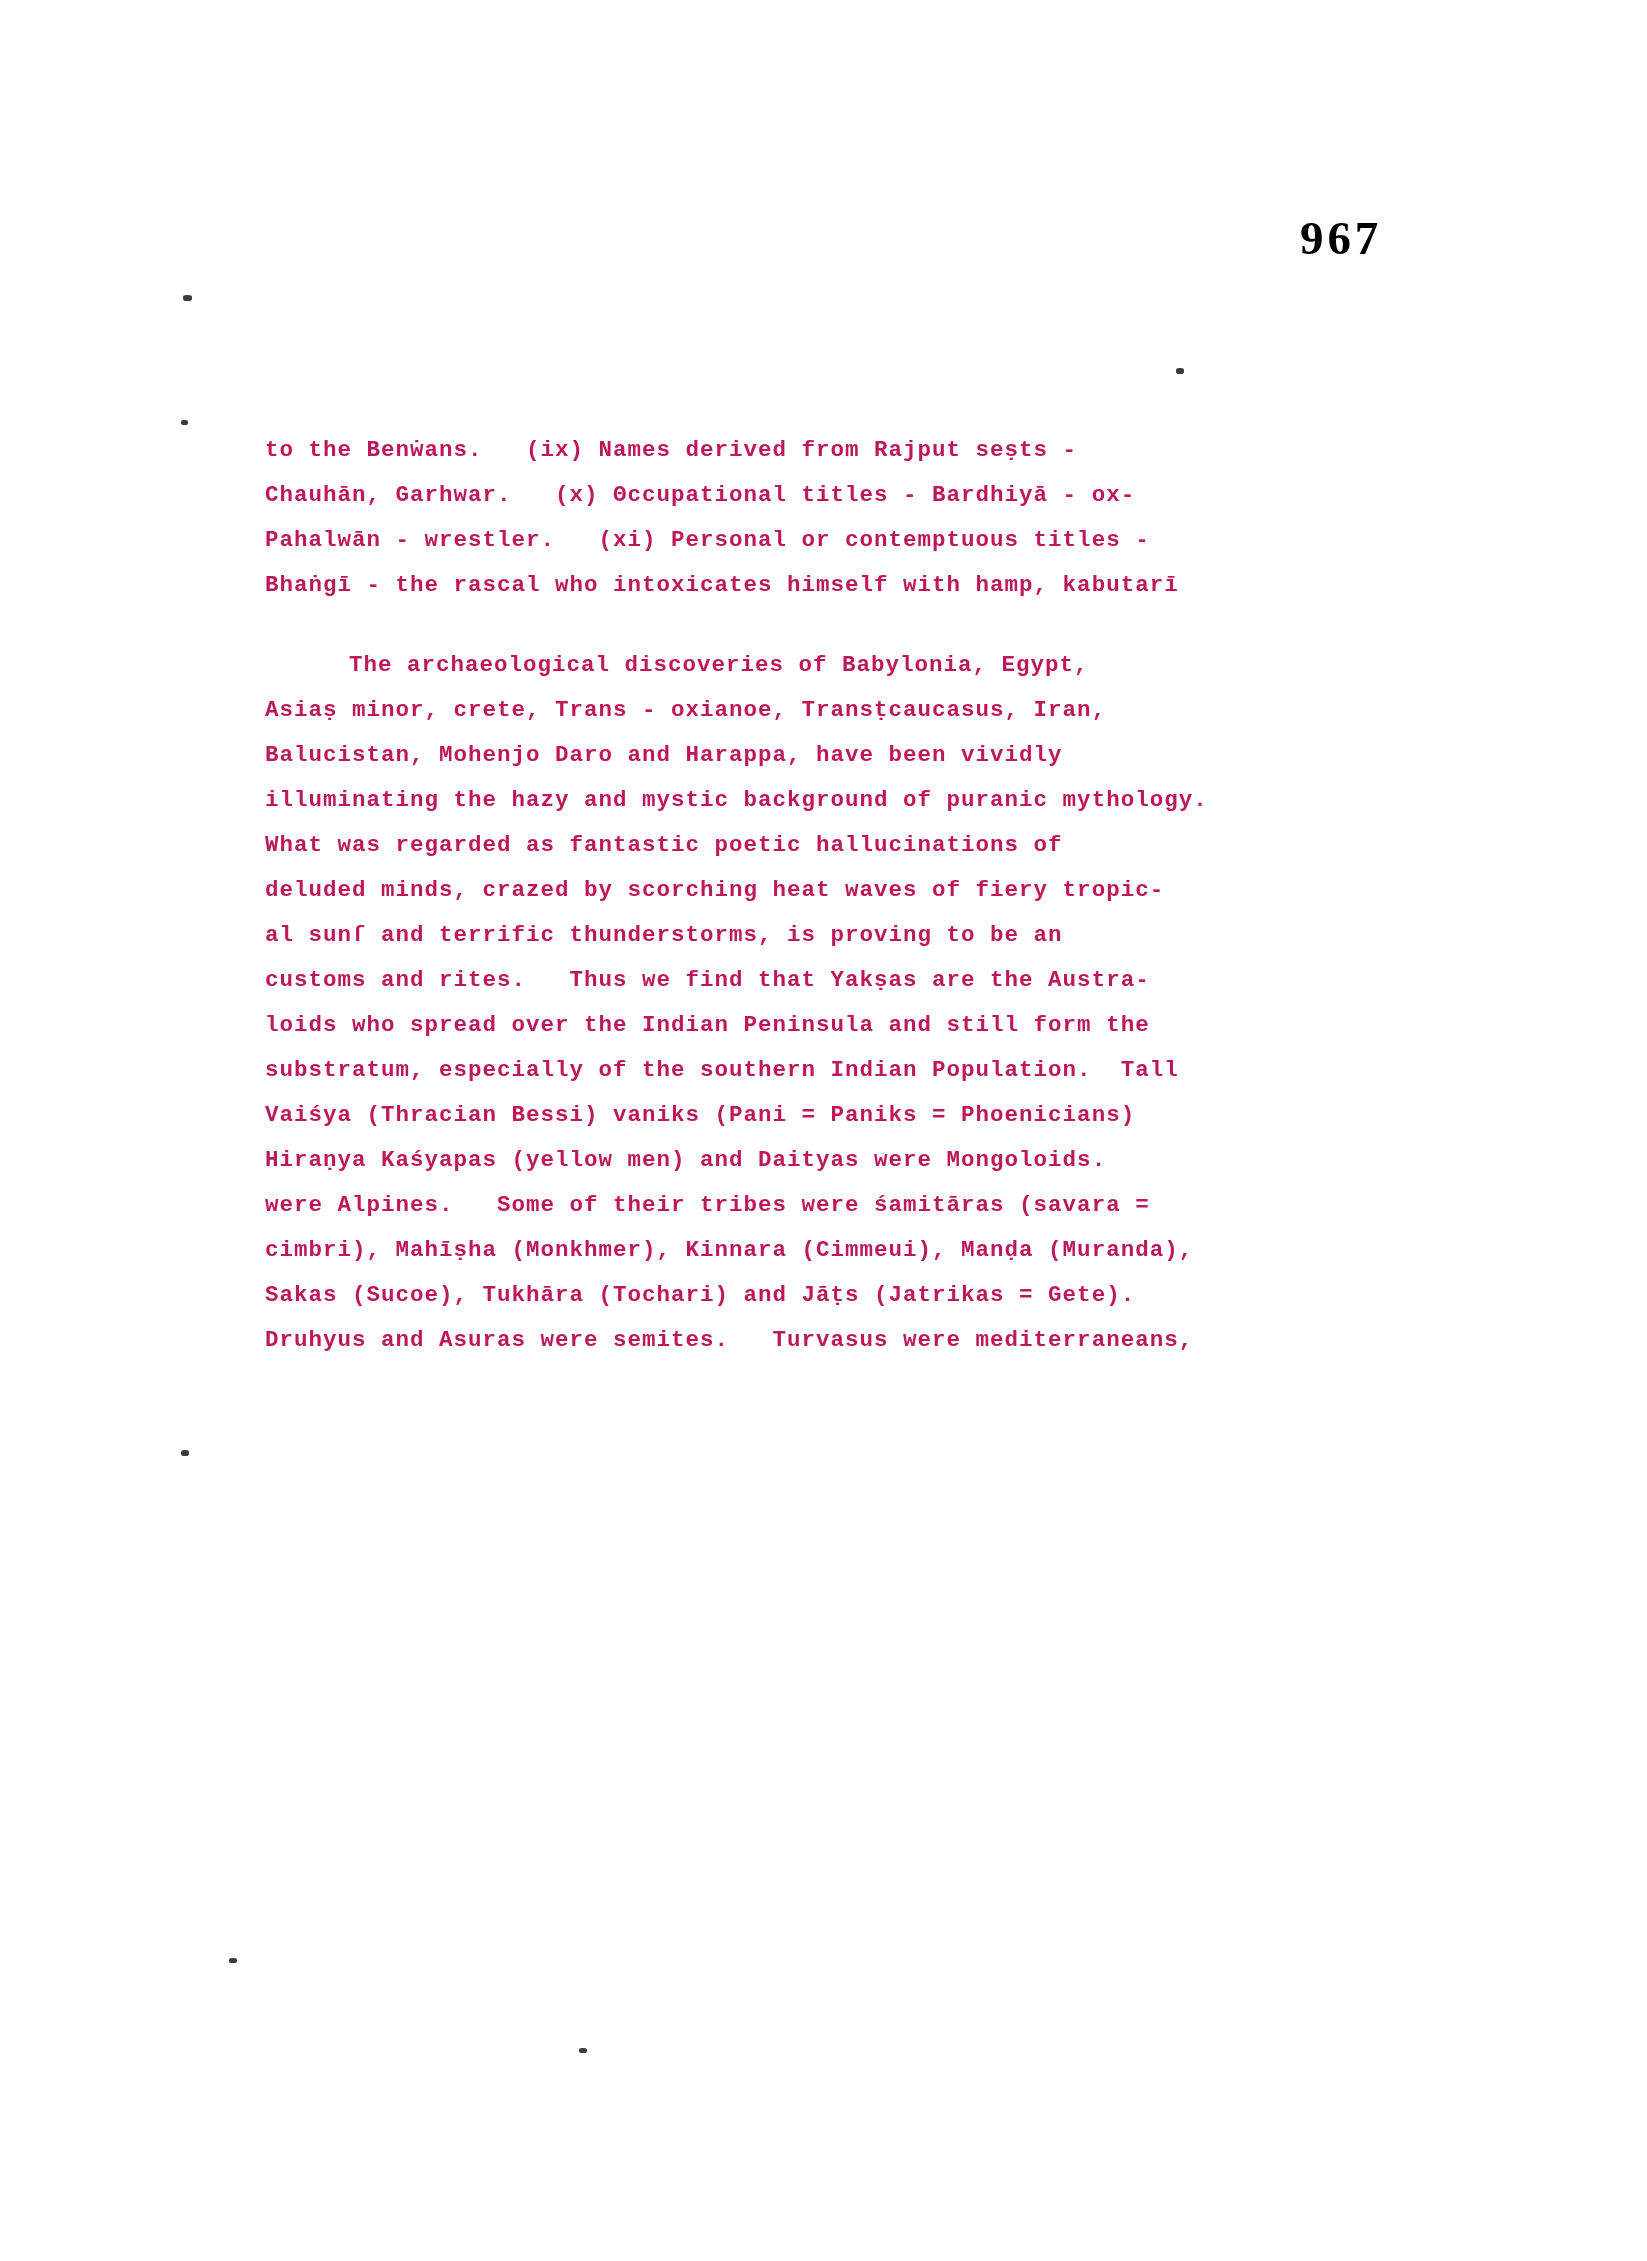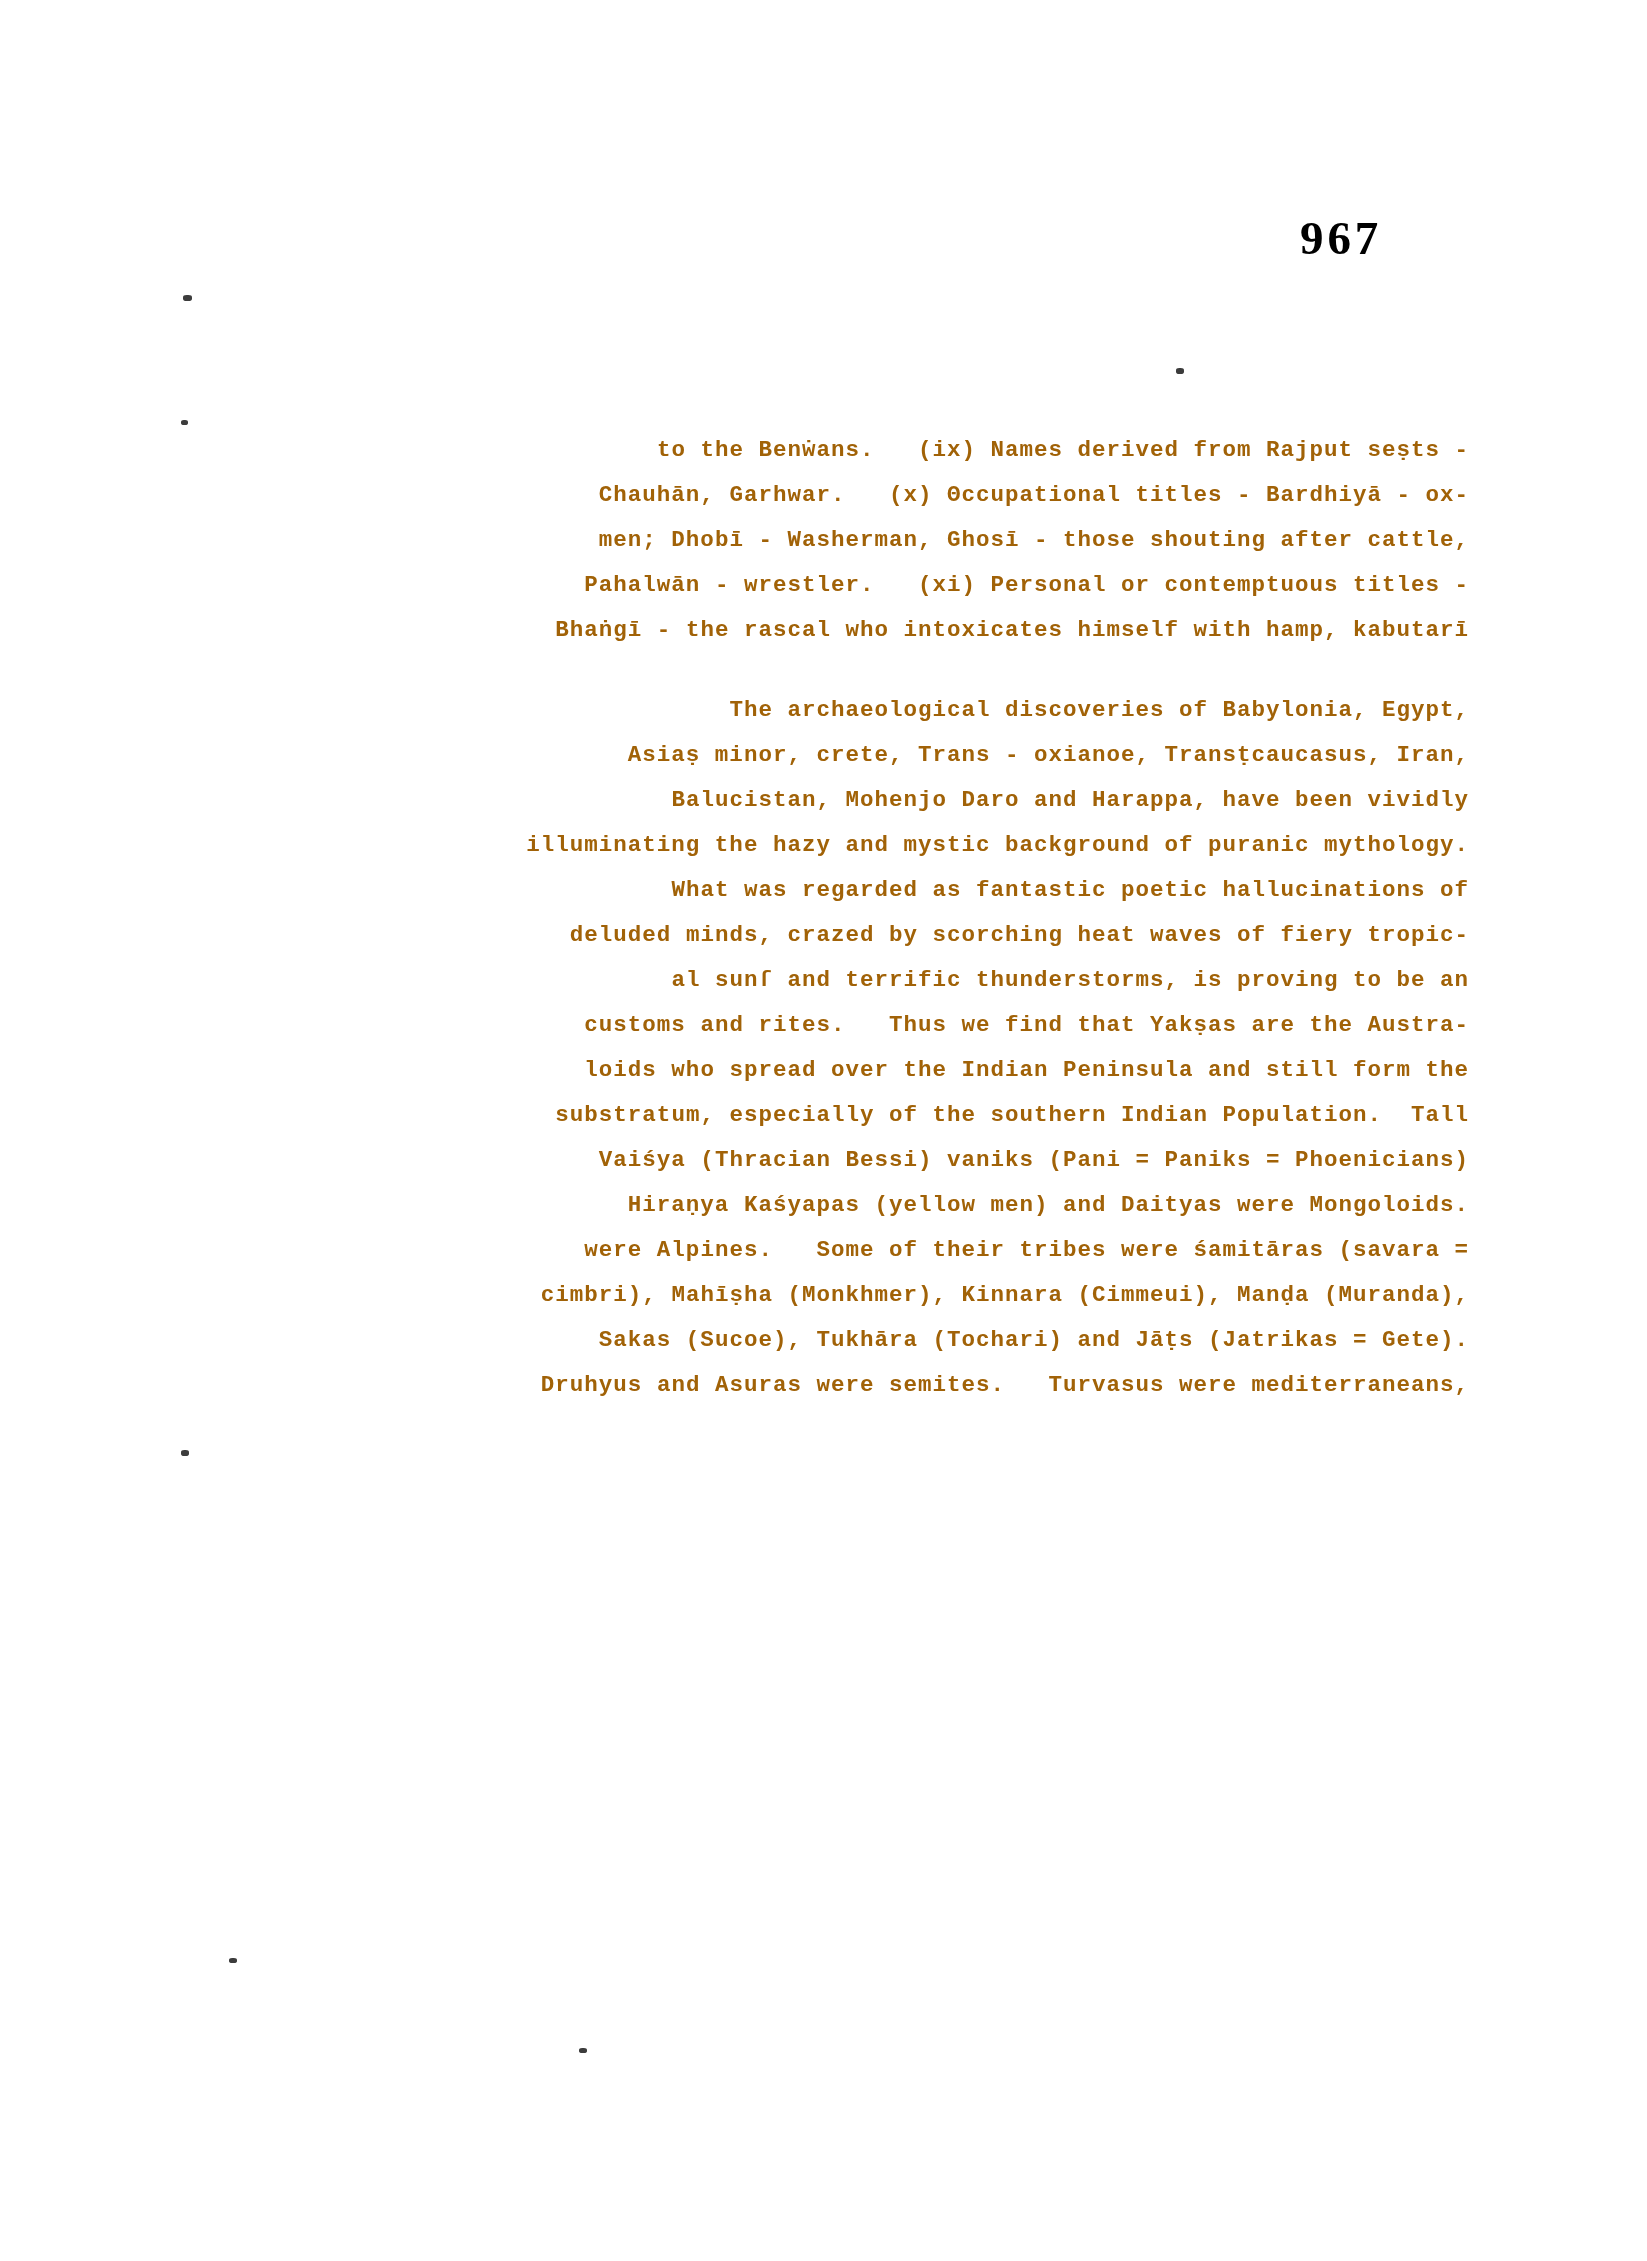--- a/index.html
+++ b/index.html
@@ -40,22 +40,21 @@
     top: 428px;
     width: 1204px;
   }
 
   .tline {
     font-size: 22.5px;
     line-height: 45px;
     letter-spacing: 1px;
     white-space: pre;
     font-weight: 600;
-    color: #a16207;
-    text-align: right;
+    color: #be185d;
     -webkit-font-smoothing: none;
   }
 
   
   .para-gap {
     height: 35px;
   }
 
   .indent {
     padding-left: 84px;
@@ -81,21 +80,20 @@
   <div class="speck" style="left:181px; top:1450px; width:8.2px; height:5.7px;"></div>
   <div class="speck" style="left:229px; top:1958px; width:7.6px; height:5px;"></div>
   <div class="speck" style="left:579px; top:2048px; width:7.6px; height:5px;"></div>
   <div class="speck" style="left:181px; top:420px; width:7px; height:5px;"></div>
 
   <div class="typescript">
 
     <div>
       <div class="tline">to the Benẇans.   (ix) Names derived from Rajput seṣts -</div>
       <div class="tline">Chauhān, Garhwar.   (x) Θccupational titles - Bardhiyā - ox-</div>
-      <div class="tline">men; Dhobī - Washerman, Ghosī - those shouting after cattle,</div>
       <div class="tline">Pahalwān - wrestler.   (xi) Personal or contemptuous titles -</div>
       <div class="tline">Bhaṅgī - the rascal who intoxicates himself with hamp, kabutarī</div>
     </div>
 
     <div class="para-gap"></div>
 
     <div>
       <div class="tline indent">The archaeological discoveries of Babylonia, Egypt,</div>
       <div class="tline">Asiaṣ minor, crete, Trans - oxianoe, Transṭcaucasus, Iran,</div>
       <div class="tline">Balucistan, Mohenjo Daro and Harappa, have been vividly</div>

